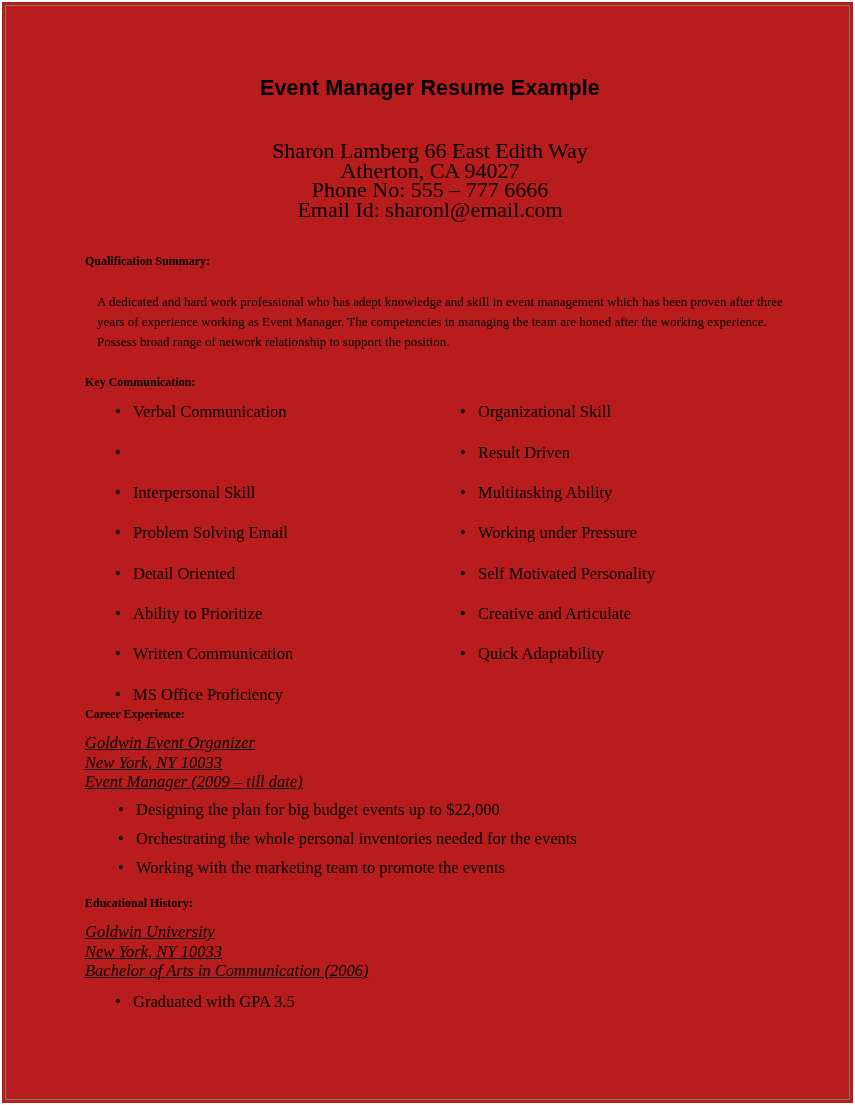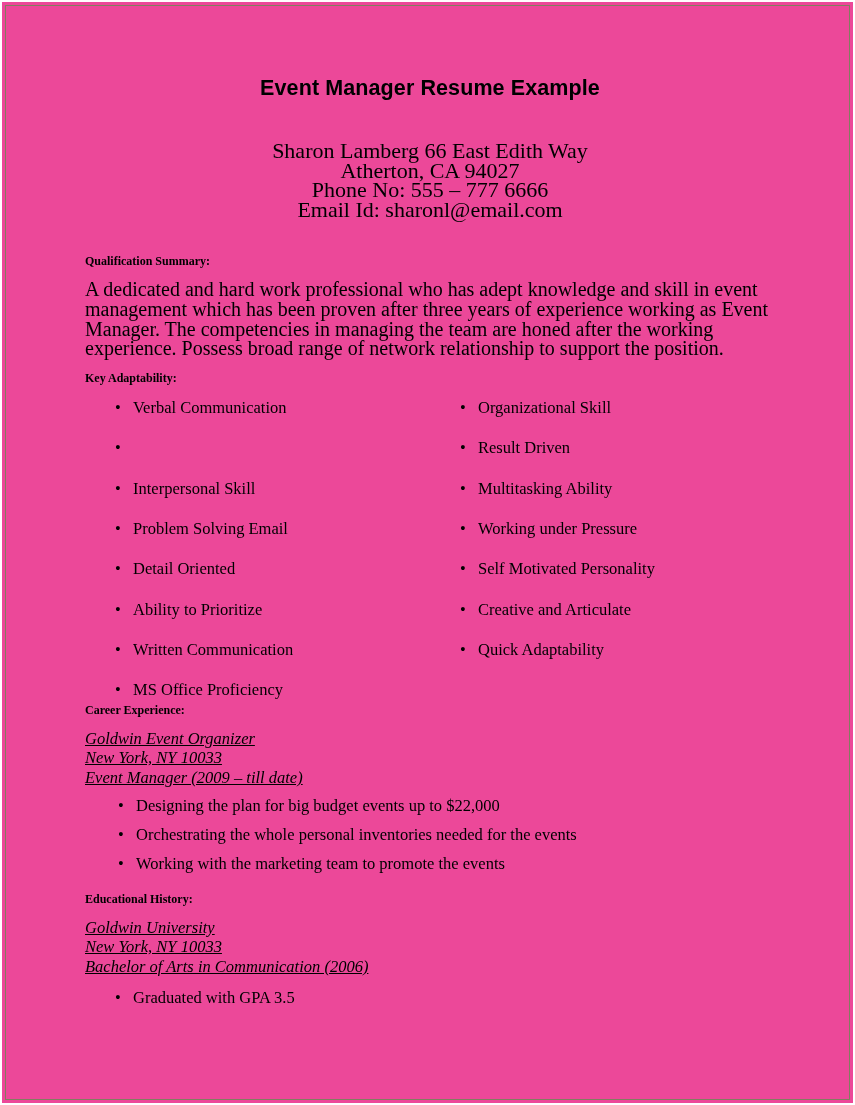--- a/index.html
+++ b/index.html
@@ -12,21 +12,21 @@
     height: 1105px;
     font-family: "Liberation Serif", serif;
     color: #000000;
     -webkit-font-smoothing: antialiased;
   }
 
   #page {
     position: relative;
     width: 855px;
     height: 1105px;
-    background: #ec4899;
+    background: #b91c1c;
     box-sizing: border-box;
     border: 2px solid #ffffff;
   }
 
   
   #page-frame {
     position: absolute;
     left: 3px;
     top: 3px;
     right: 3px;
@@ -62,23 +62,23 @@
   .contact-line { white-space: pre; }
 
   .section-heading {
     font-weight: bold;
     font-size: 12px;
     line-height: 20px;
     margin: 0;
   }
 
   .summary-para {
-    font-size: 20px;
+    font-size: 13px;
     line-height: 19.7px;
-    margin: 0;
+    margin: 12px;
     width: 690px;
     text-align: left;
   }
 
   
   .kq-wrap {
     position: relative;
     margin-top: 10px;
     height: 302px;
   }
@@ -154,21 +154,21 @@
       <div class="contact-line">Email Id: sharonl@email.com</div>
     </div>
 
     <div style="height:32px"></div>
 
     <div class="section-heading">Qualification Summary:</div>
     <div class="sp-9"></div>
     <p class="summary-para">A dedicated and hard work professional who has adept knowledge and skill in event management which has been proven after three years of experience working as Event Manager. The competencies in managing the team are honed after the working experience. Possess broad range of network relationship to support the position.</p>
 
     <div class="sp-9"></div>
-    <div class="section-heading">Key Adaptability:</div>
+    <div class="section-heading">Key Communication:</div>
 
     <div class="kq-wrap">
 
       <div class="kq-col left">
         <div class="kq-item">
           <span class="bullet">•</span>
           <span>Verbal Communication</span>
         </div>
         <div class="kq-item">
           <span class="bullet">•</span>

